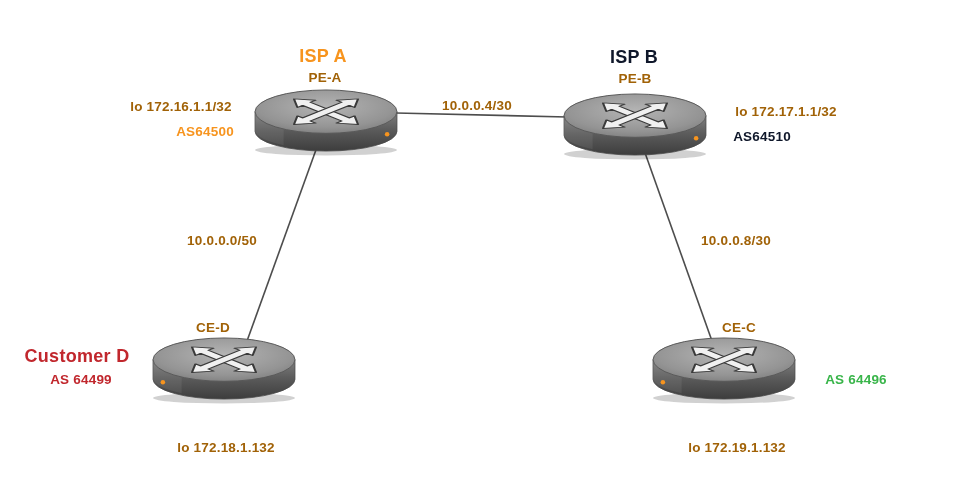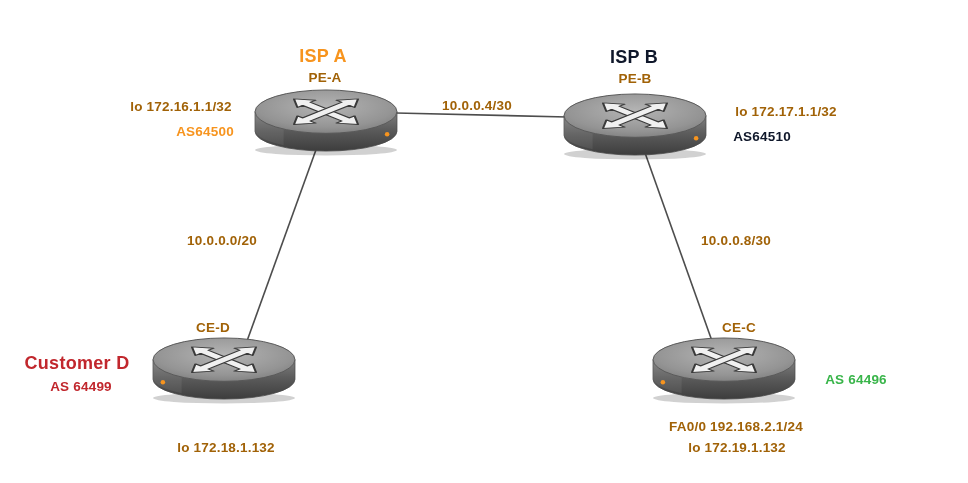--- a/index.html
+++ b/index.html
@@ -11,21 +11,21 @@
   .canvas { position:absolute; inset:0; width:968px; height:451px; }
   .links-layer { position:absolute; left:0; top:0; width:968px; height:483px; }
   .lbl {
     position:absolute; transform:translate(-50%,-50%);
     white-space:nowrap; font-weight:700; font-size:13.5px;
     color:#a16207; letter-spacing:0.2px;
   }
   .lbl.big { font-size:18px; letter-spacing:0.3px; }
   .c-orange { color:#F7941E; }
   .c-blue   { color:#0f172a; }
-  .c-red    { color:#C1272D;margin-top:7px; }
+  .c-red    { color:#C1272D; }
   .c-green  { color:#39B54A; }
   .router { position:absolute; width:148px; height:69px; }
 </style>
 </head>
 <body>
 
 <svg width="0" height="0" style="position:absolute" aria-hidden="true">
   <defs>
     <linearGradient id="bodyGrad" x1="0" y1="0" x2="0" y2="1">
       <stop offset="0" stop-color="#7f7f7f"></stop>
@@ -89,20 +89,19 @@
   <div class="lbl" style="left:786px;top:111px">lo 172.17.1.1/32</div>
   <div class="lbl c-blue" style="left:762px;top:136px">AS64510</div>
 
   <div class="lbl" style="left:213px;top:327px">CE-D</div>
   <div class="lbl big c-red" style="left:77px;top:356px">Customer D</div>
   <div class="lbl c-red" style="left:81px;top:379px">AS 64499</div>
   <div class="lbl" style="left:226px;top:447px">lo 172.18.1.132</div>
 
   <div class="lbl" style="left:739px;top:327px">CE-C</div>
   <div class="lbl c-green" style="left:856px;top:379px">AS 64496</div>
-  <div class="lbl" style="left:736px;top:426px">FA0/0 192.168.2.1/24</div>
   <div class="lbl" style="left:737px;top:447px">lo 172.19.1.132</div>
 
   <div class="lbl" style="left:477px;top:105px">10.0.0.4/30</div>
-  <div class="lbl" style="left:222px;top:240px">10.0.0.0/20</div>
+  <div class="lbl" style="left:222px;top:240px">10.0.0.0/50</div>
   <div class="lbl" style="left:736px;top:240px">10.0.0.8/30</div>
 
 </div>
 
 </body></html>

